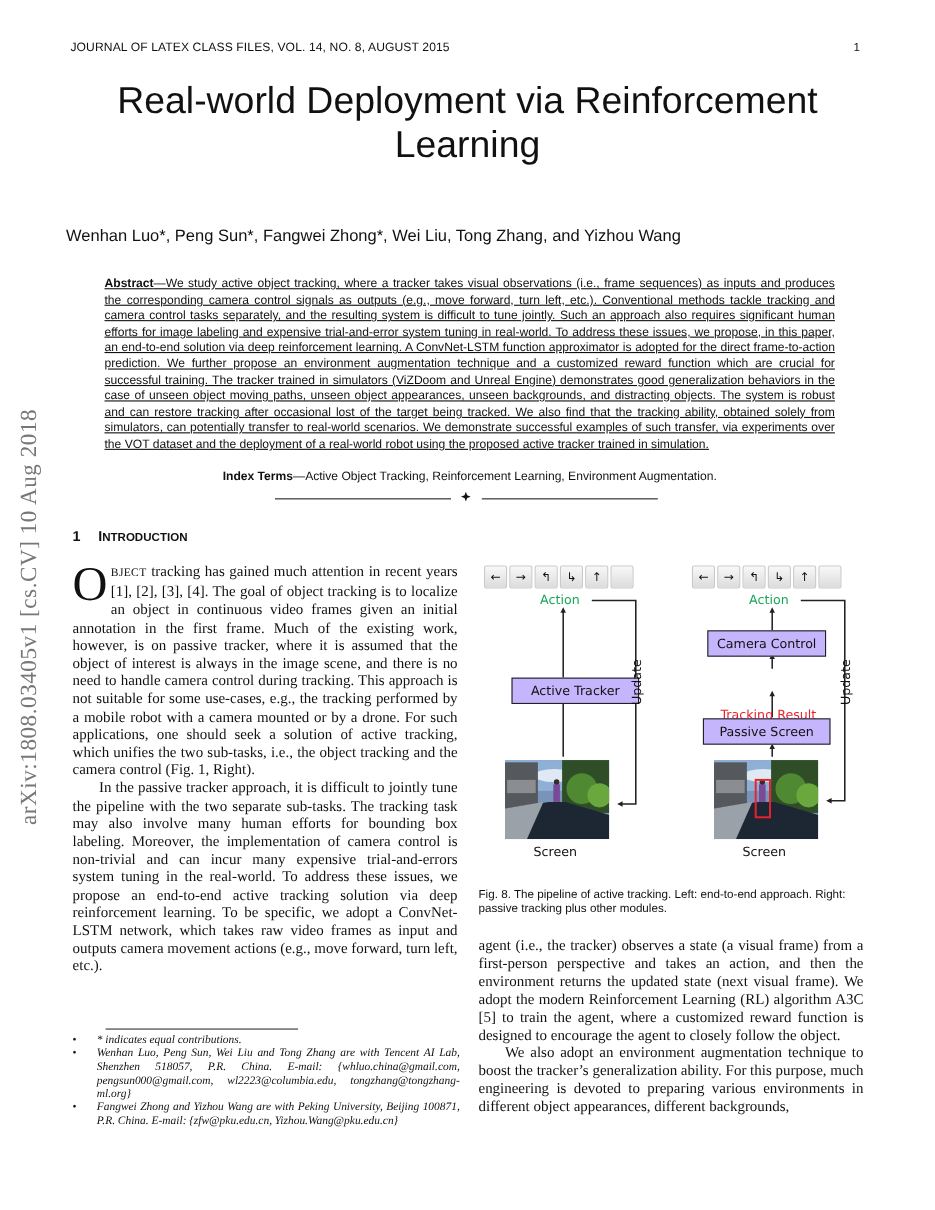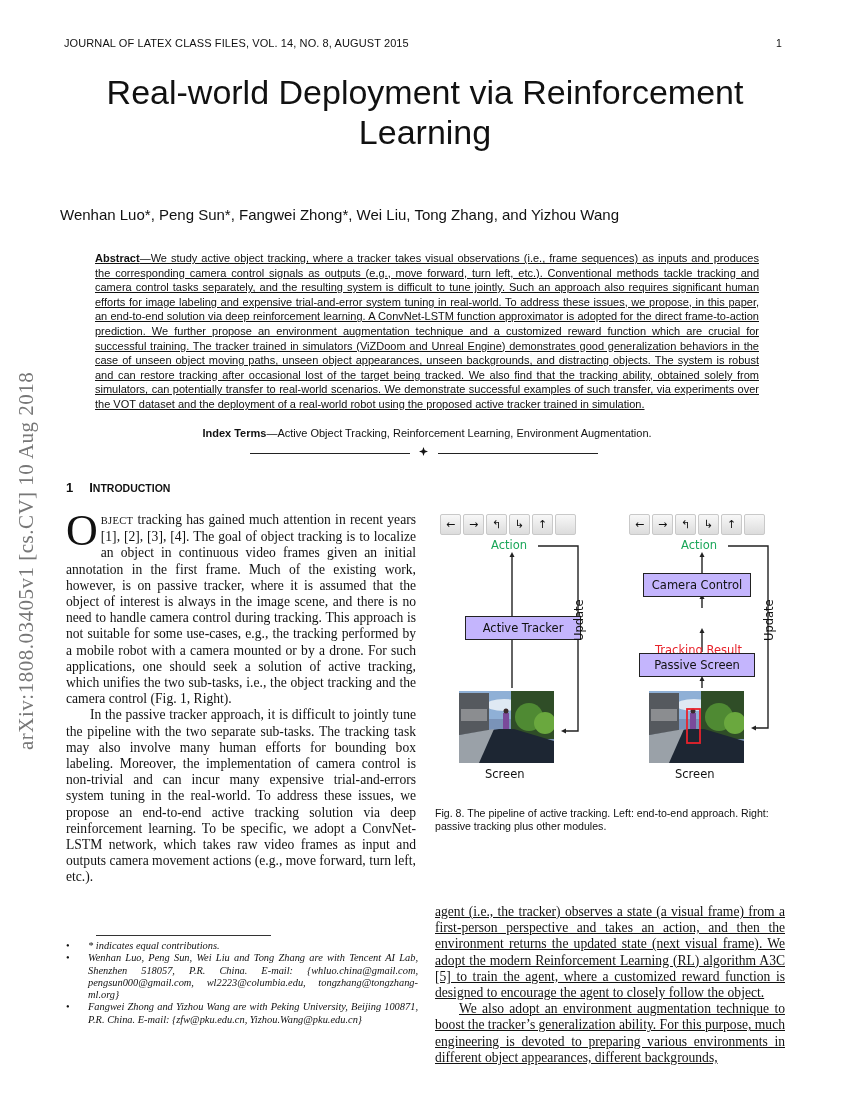--- a/index.html
+++ b/index.html
@@ -20,21 +20,21 @@
 
   .sep-line { height: 1px; background: #222; top: 453px; }
   .sep-diamond { left: 419px; top: 447px; width: 9px; height: 9px; }
 
   .sec-head { left: 66px; top: 480px; font-size: 13px; font-weight: bold; }
   .sec-head .num { margin-right: 16px; }
   .sec-head .sc { font-size: 10.5px; }
 
   .col { font-size: 13.6px; line-height: 16.2px; text-align: justify; }
   .col-left { left: 66px; top: 512px; width: 350px; }
-  .col-right { left: 435px; top: 904px; width: 350px; text-decoration: underline; }
+  .col-right { left: 435px; top: 852px; width: 350px; }
   .col p { margin: 0; }
   .indent { text-indent: 24px; }
   .dropcap { float: left; font-size: 44px; line-height: 34px; margin: 2px 3px 0 0; }
   .smallcaps { font-size: 10.5px; letter-spacing: 0.3px; }
 
   .fn-rule { left: 96px; top: 935px; width: 175px; height: 1px; background: #333; }
   .footnotes { left: 66px; top: 940px; width: 352px; font-size: 10.4px; line-height: 12.3px; font-style: italic; }
   .footnotes ul { margin: 0; padding: 0; list-style: none; }
   .footnotes li { position: relative; padding-left: 22px; text-align: justify; }
   .footnotes li::before { content: "\2022"; position: absolute; left: 0; font-style: normal; }

